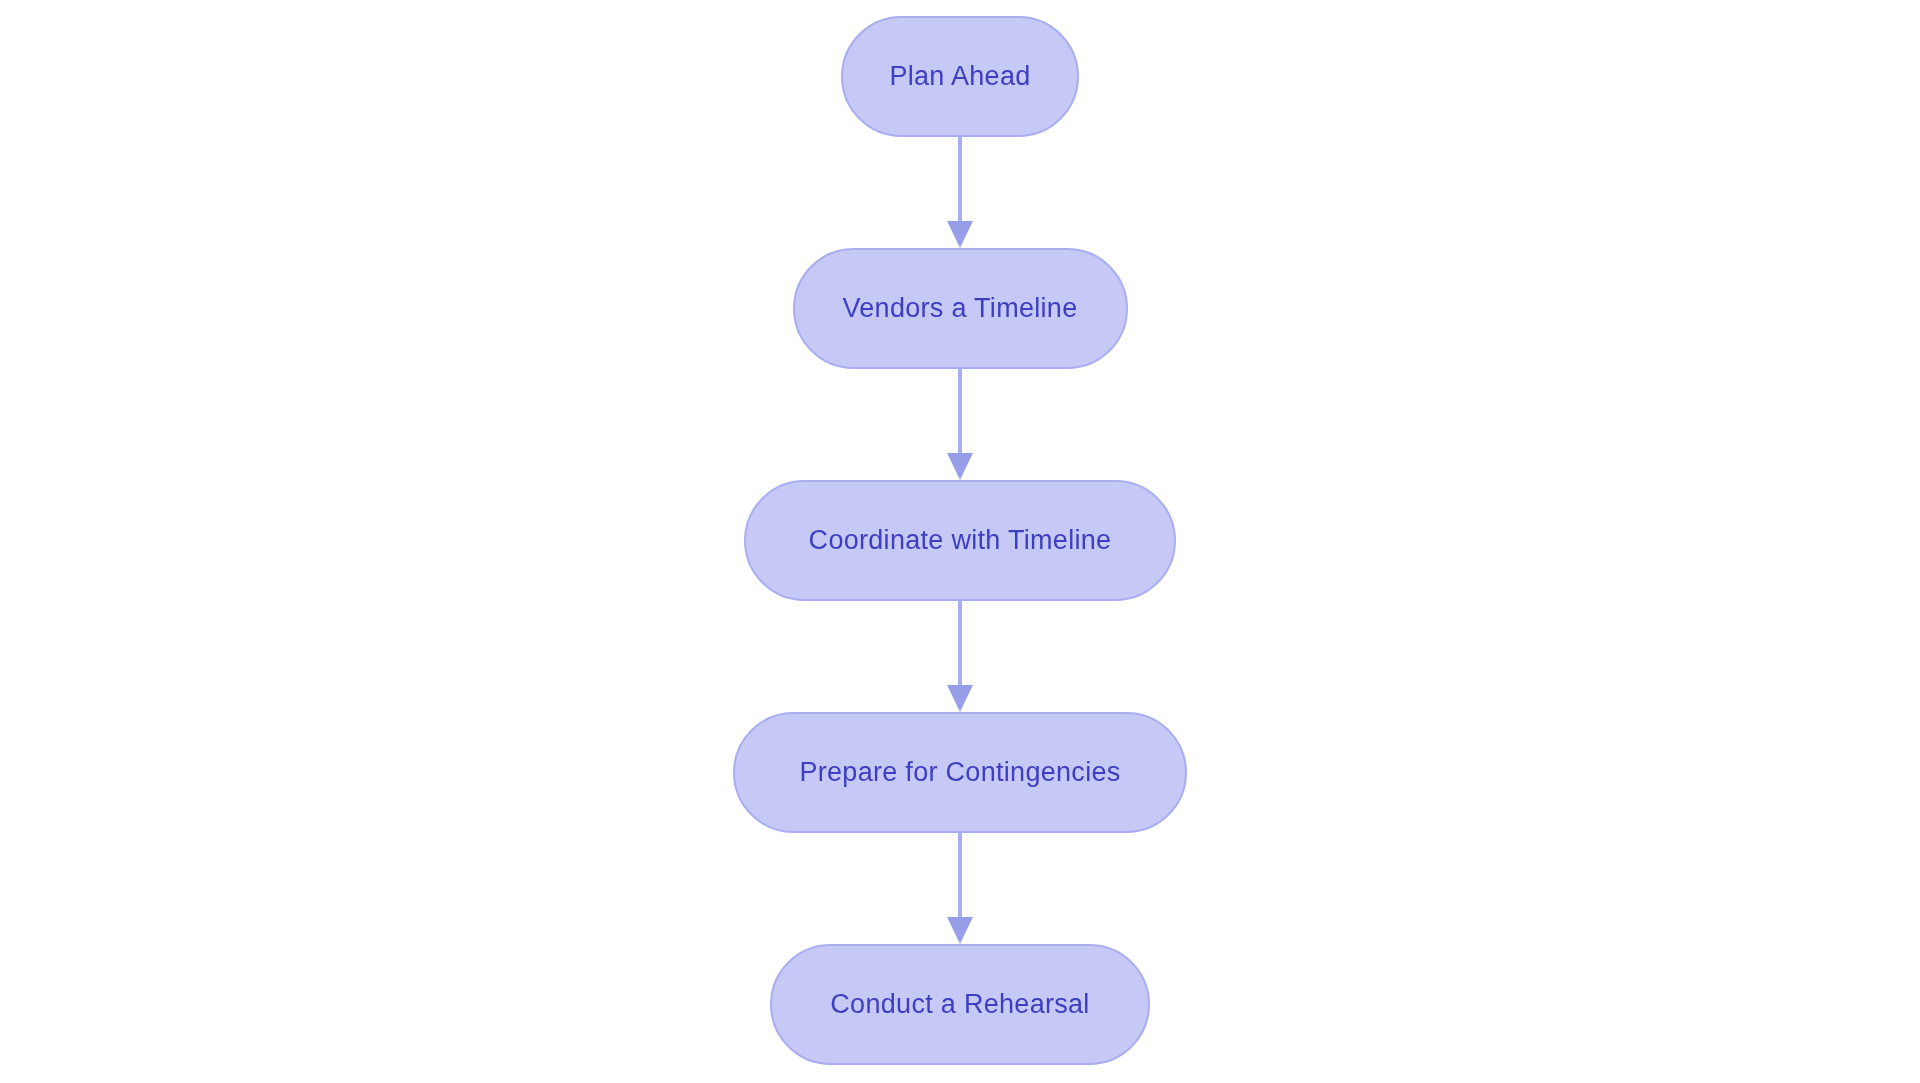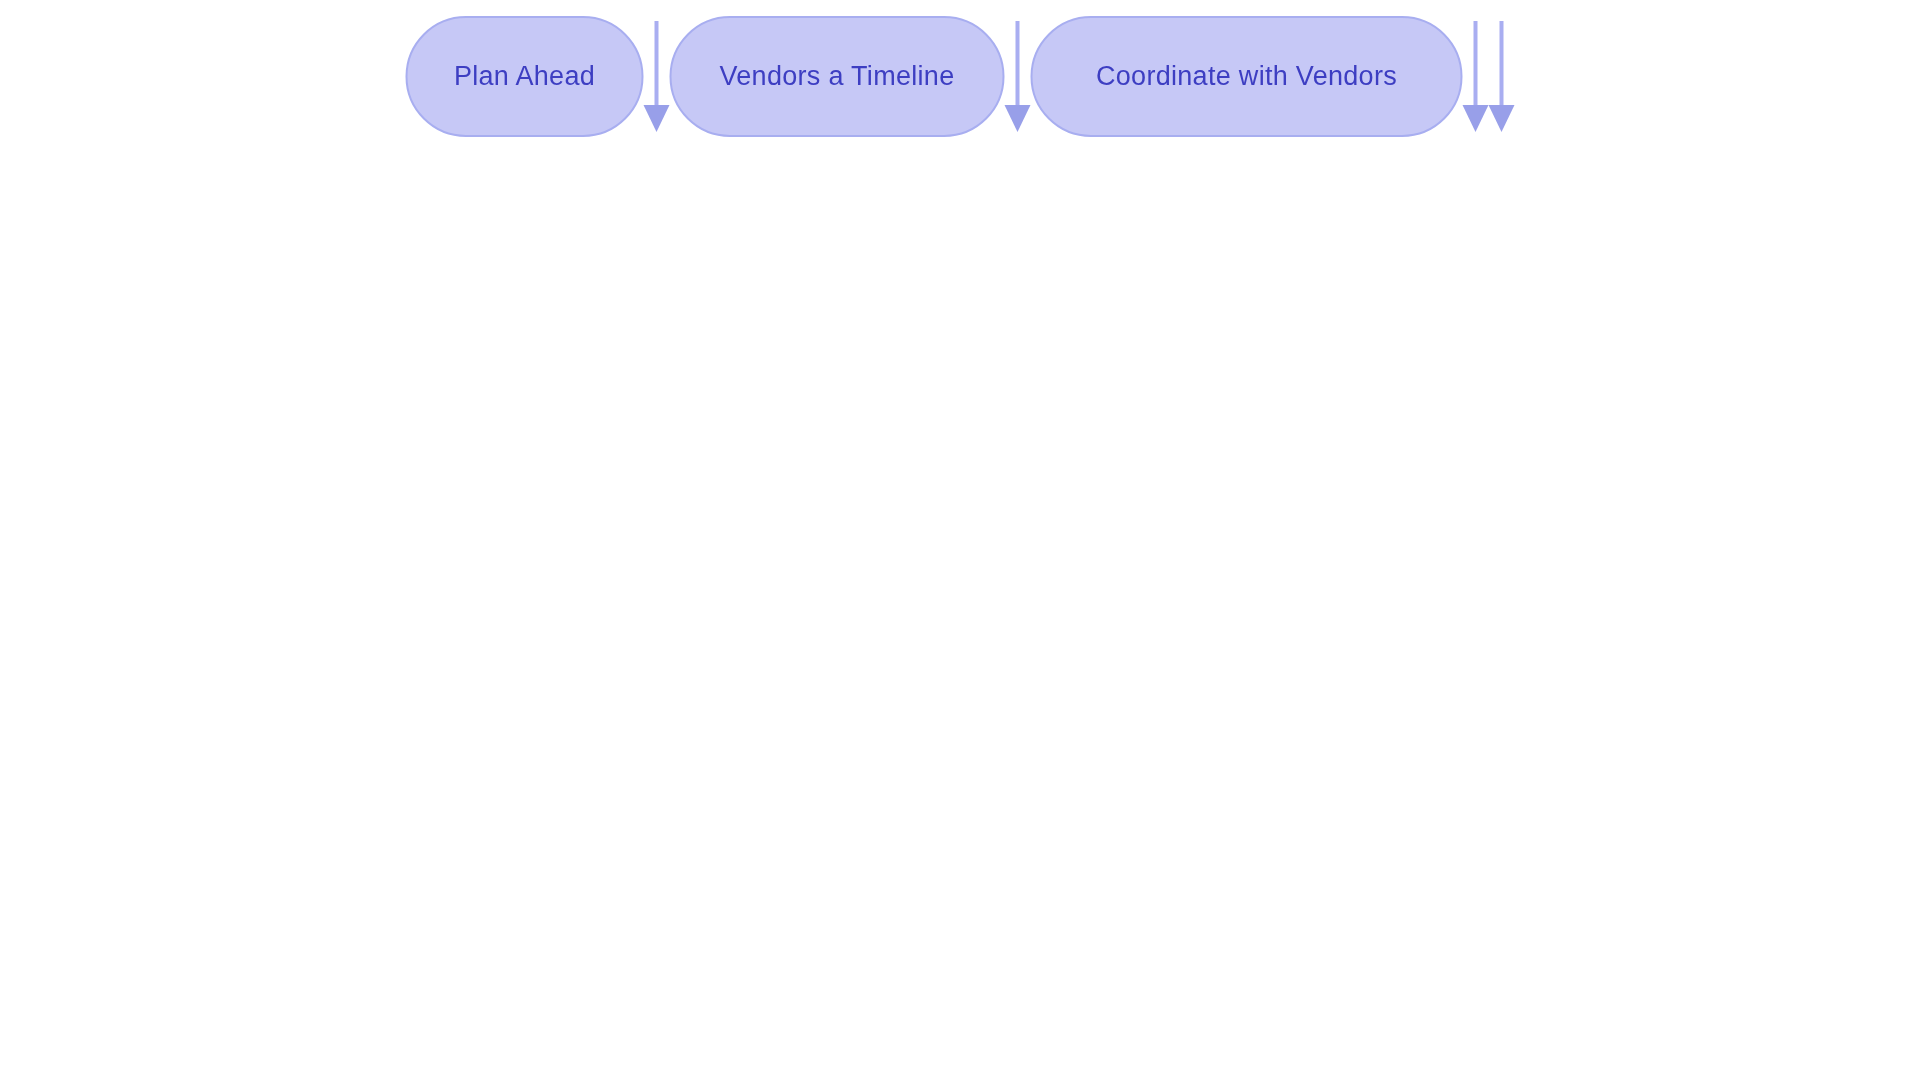--- a/index.html
+++ b/index.html
@@ -14,21 +14,21 @@
     background: var(--bg, #ffffff);
     overflow: hidden;
     font-family: "Liberation Sans", "DejaVu Sans", sans-serif;
   }
   .flow {
     position: absolute;
     left: 50%;
     top: 16px;
     transform: translateX(-50%);
     display: flex;
-    flex-direction: row;
+    flex-direction: column;
     align-items: center;
   }
   .node {
     box-sizing: border-box;
     height: 121px;
     border-radius: 60.5px;
     background: var(--node-fill, #c6c8f6);
     border: 2px solid var(--node-border, #a8aef0);
     color: var(--node-text, #3d3ec2);
     font-size: 27px;
@@ -75,28 +75,30 @@
       <div class="head"></div>
     </div>
 
     <div class="node n1">Vendors a Timeline</div>
 
     <div class="connector">
       <div class="line"></div>
       <div class="head"></div>
     </div>
 
-    <div class="node n2">Coordinate with Vendors</div>
+    <div class="node n2">Coordinate with Timeline</div>
 
     <div class="connector">
       <div class="line"></div>
       <div class="head"></div>
     </div>
 
+    <div class="node n3">Prepare for Contingencies</div>
 
     <div class="connector">
       <div class="line"></div>
       <div class="head"></div>
     </div>
 
+    <div class="node n4">Conduct a Rehearsal</div>
 
   </div>
 </div>
 
 </body></html>

